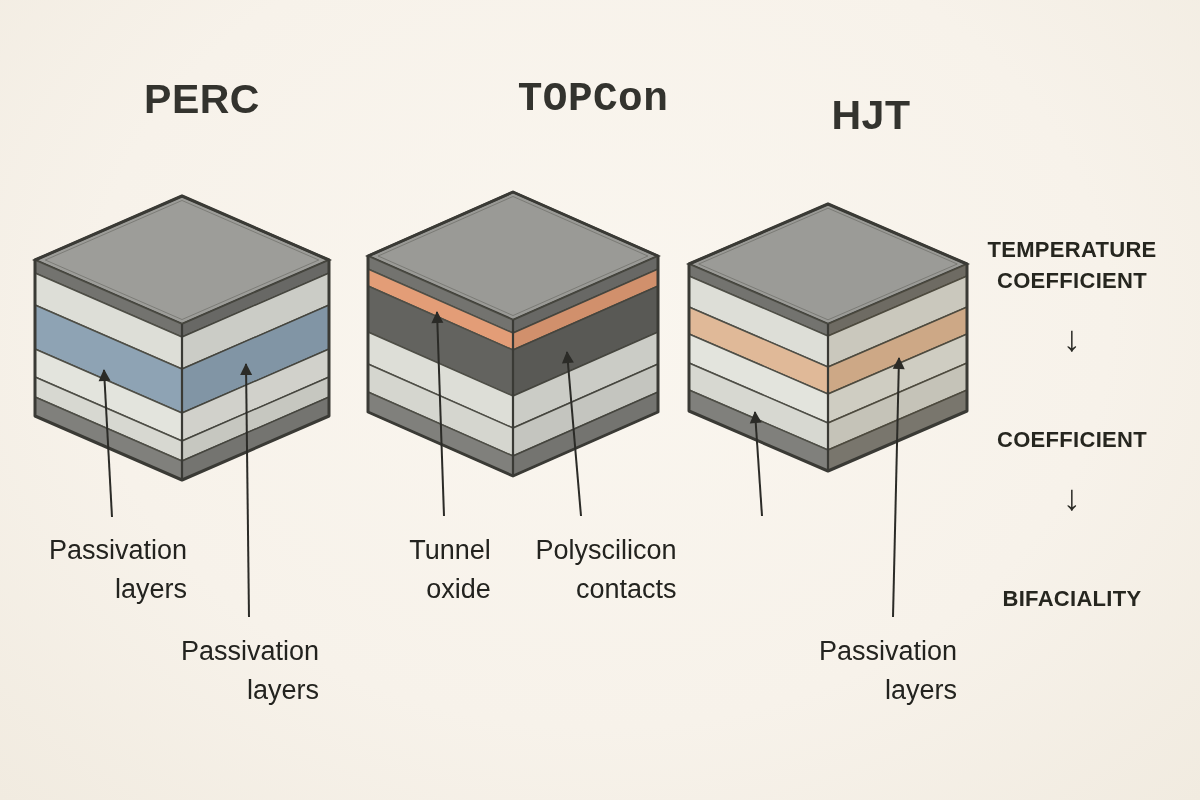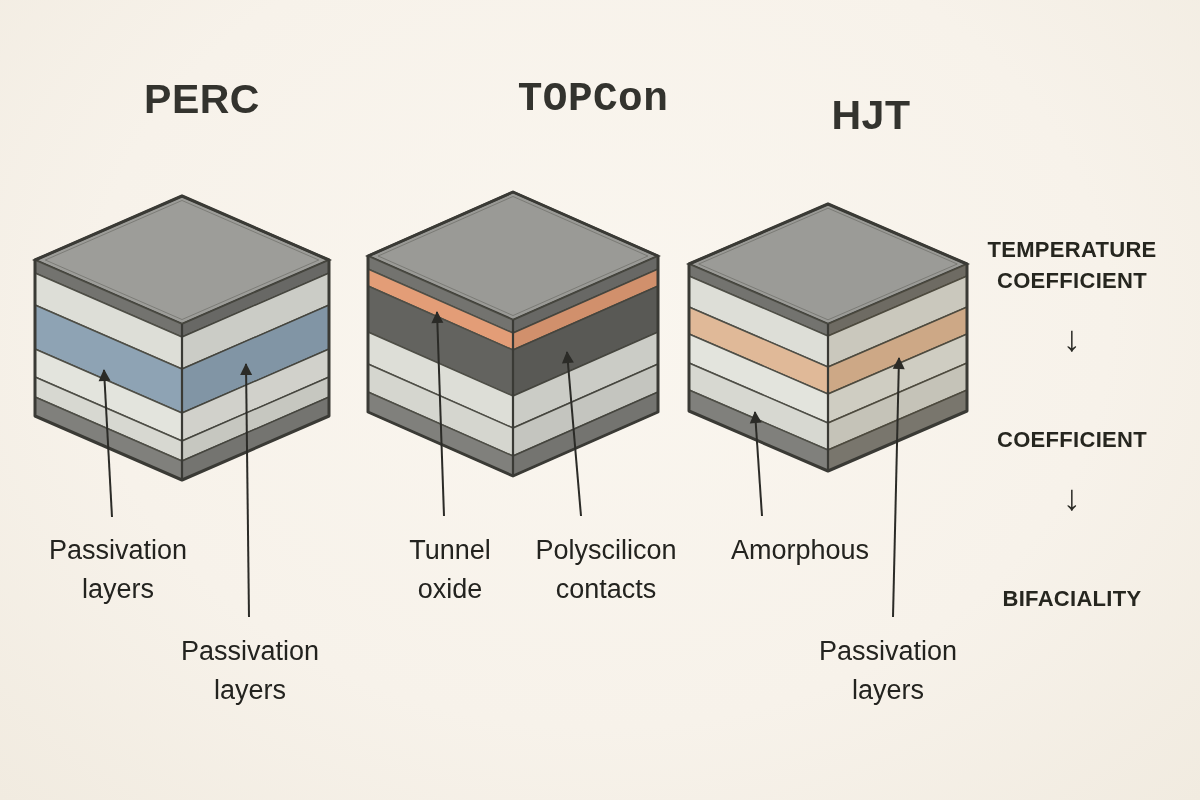--- a/index.html
+++ b/index.html
@@ -9,21 +9,21 @@
     font-family:"Liberation Sans", sans-serif;
   }
   .diagram-svg{position:absolute;left:0;top:0;}
   .layer-abs{position:absolute;left:0;top:0;width:1200px;height:800px;pointer-events:none;}
   .title{
     position:absolute;transform:translateX(-50%);
     font-weight:700;font-size:41px;color:#33332e;letter-spacing:.5px;white-space:nowrap;margin-left:26px;
   }
   .label{
     position:absolute;transform:translateX(-50%);
-    text-align:center;font-size:27px;line-height:39px;color:#23231f;white-space:nowrap;
+    text-align:right;font-size:27px;line-height:39px;color:#23231f;white-space:nowrap;
   }
   .legend{
     position:absolute;display:flex;flex-direction:column;align-items:center;text-align:center;
   }
   .legend-item{
     font-weight:700;font-size:22px;line-height:31px;color:#26261f;letter-spacing:.3px;margin-top:36px;
   }
   .legend-arrow{
     font-size:36px;font-weight:600;color:#2b2b26;margin:22px 0 28px;line-height:42px;
   }
@@ -127,21 +127,20 @@
       </div>
       <div class="label" style="left: 606px; top: 531px;">
         <div>Polyscilicon</div>
         <div>contacts</div>
       </div>
       <div class="label" style="left: 450px; top: 531px;">
         <div>Tunnel</div>
         <div>oxide</div>
       </div>
       <div class="label" style="left: 800px; top: 531px;">
-        <div>Amorphous</div>
       </div>
       <div class="label" style="left: 888px; top: 632px;">
         <div>Passivation</div>
         <div>layers</div>
       </div>
     </div>
   <div id="legend" class="legend" style="left: 952px; top: 198px; width: 240px;">
       <div class="legend-item">TEMPERATURE COEFFICIENT</div>
       <div class="legend-arrow">↓</div>
       <div class="legend-item">COEFFICIENT</div>

